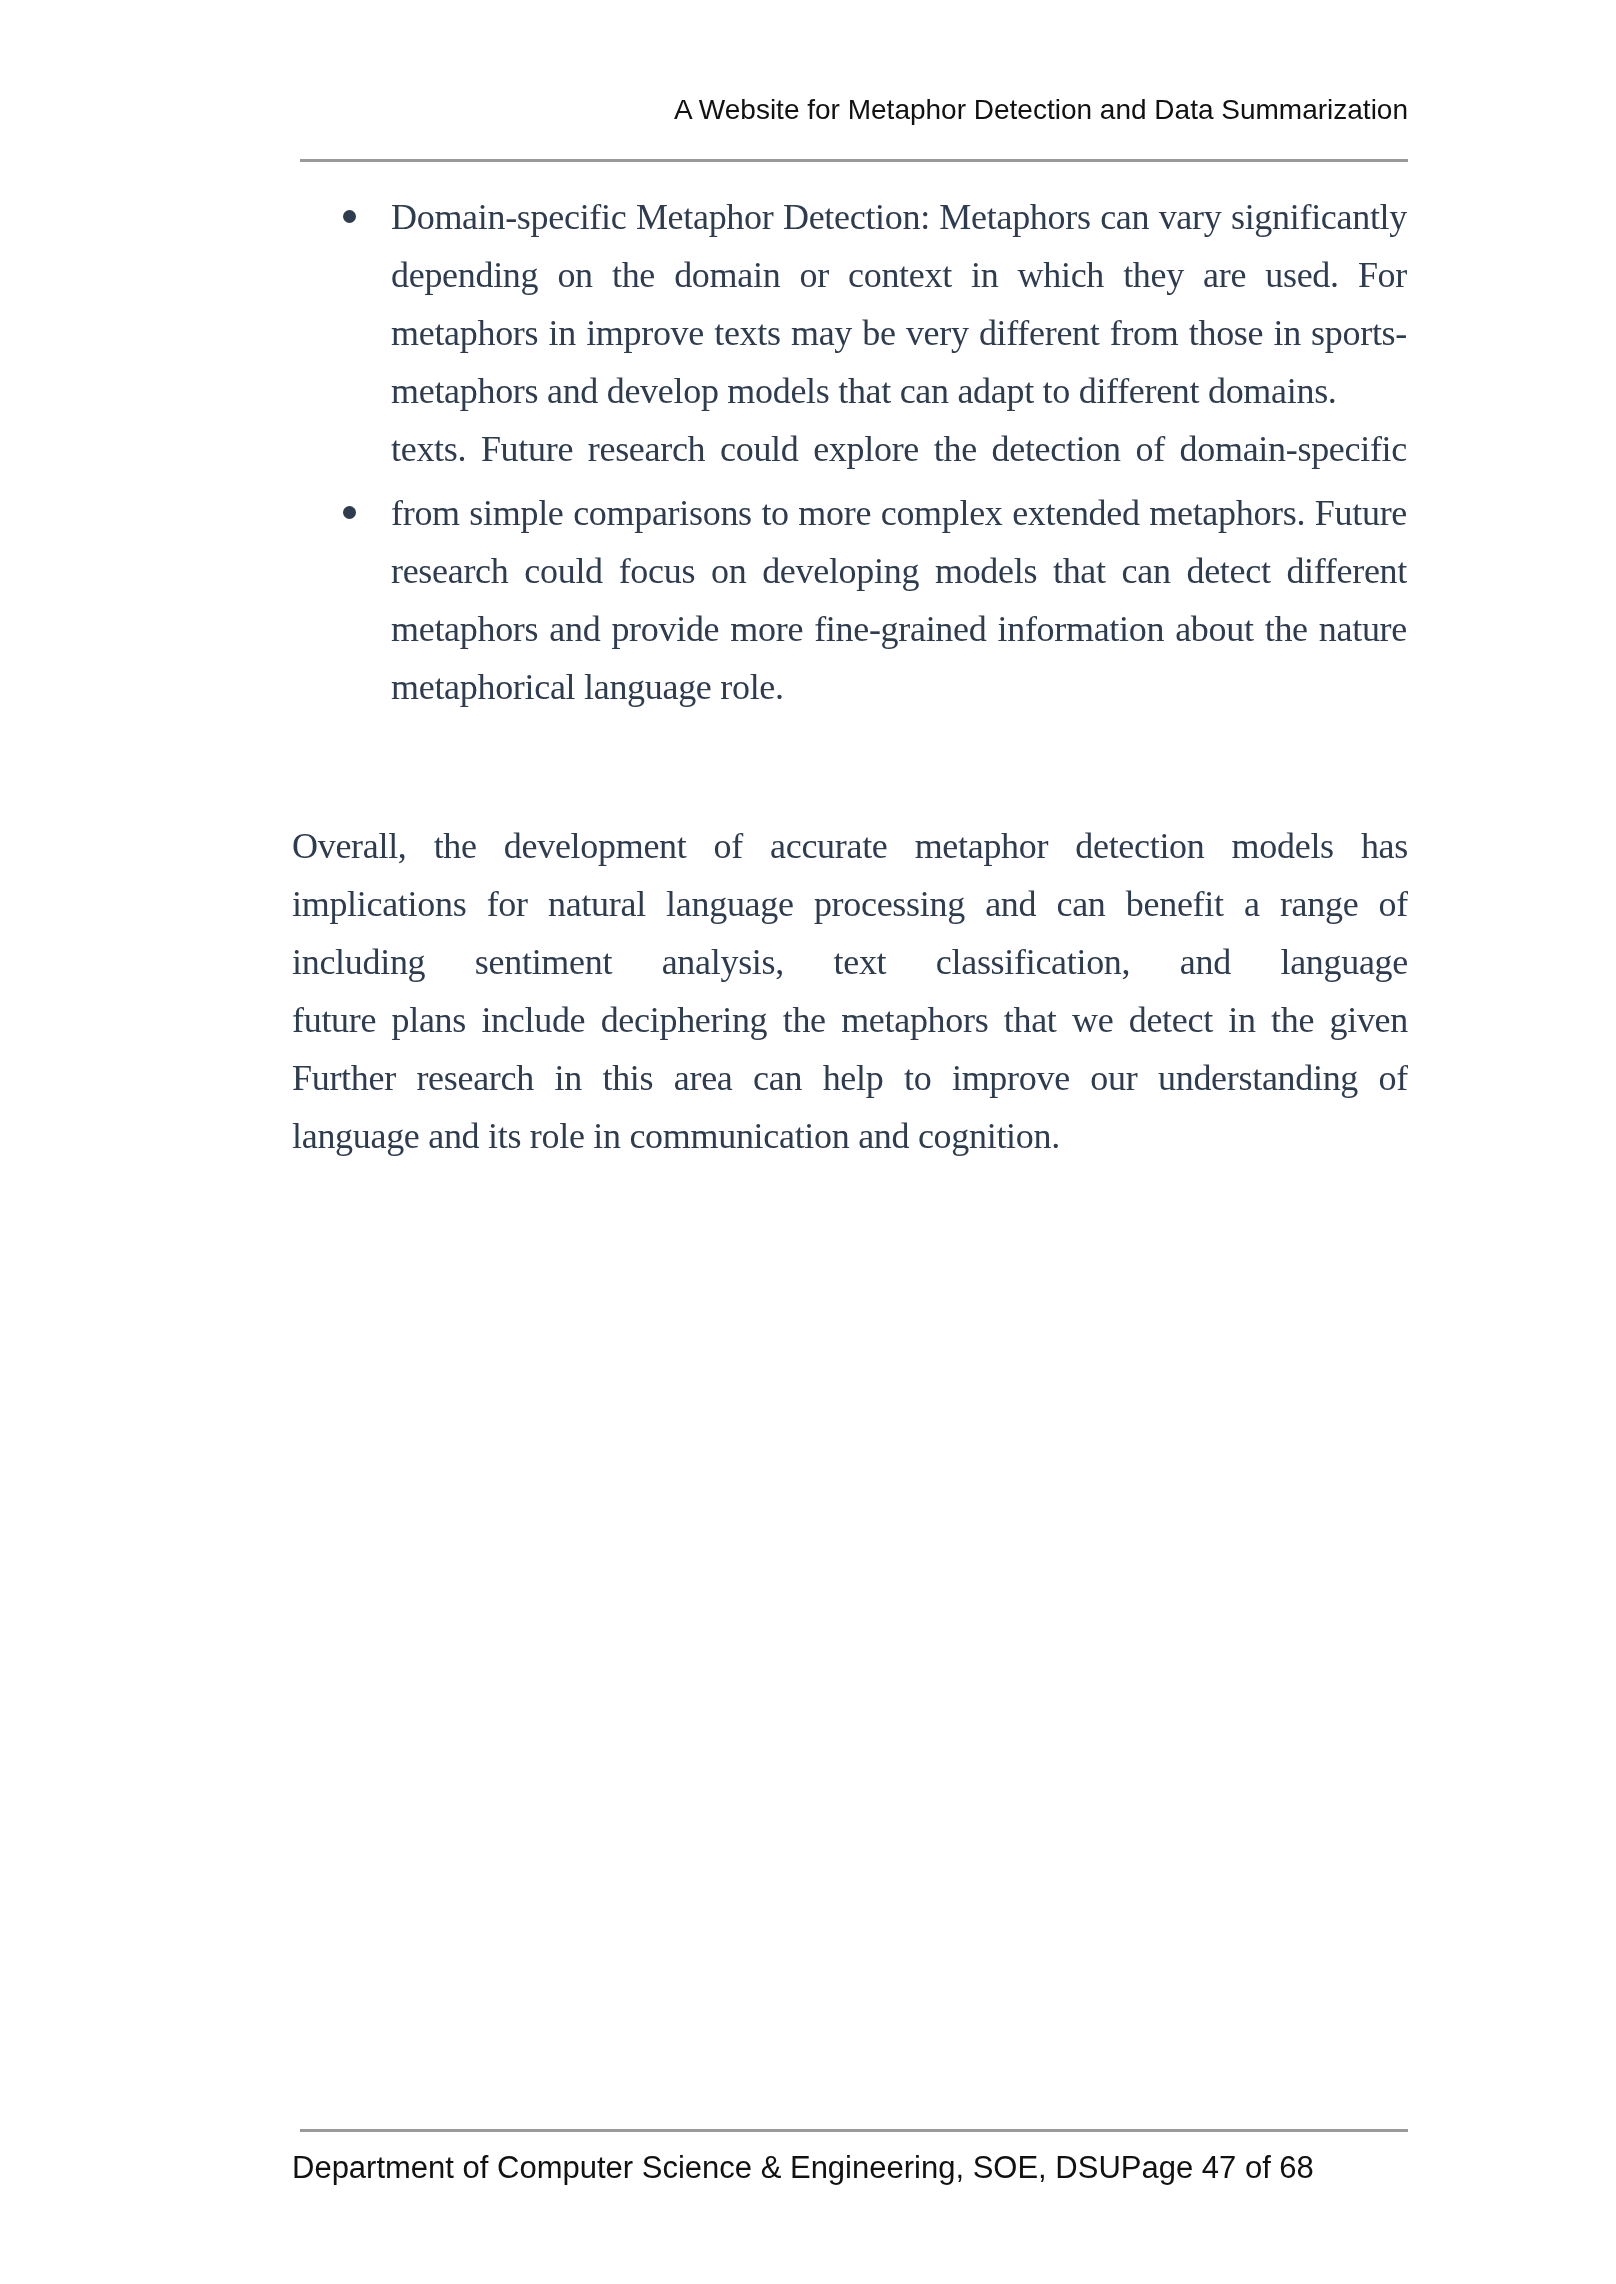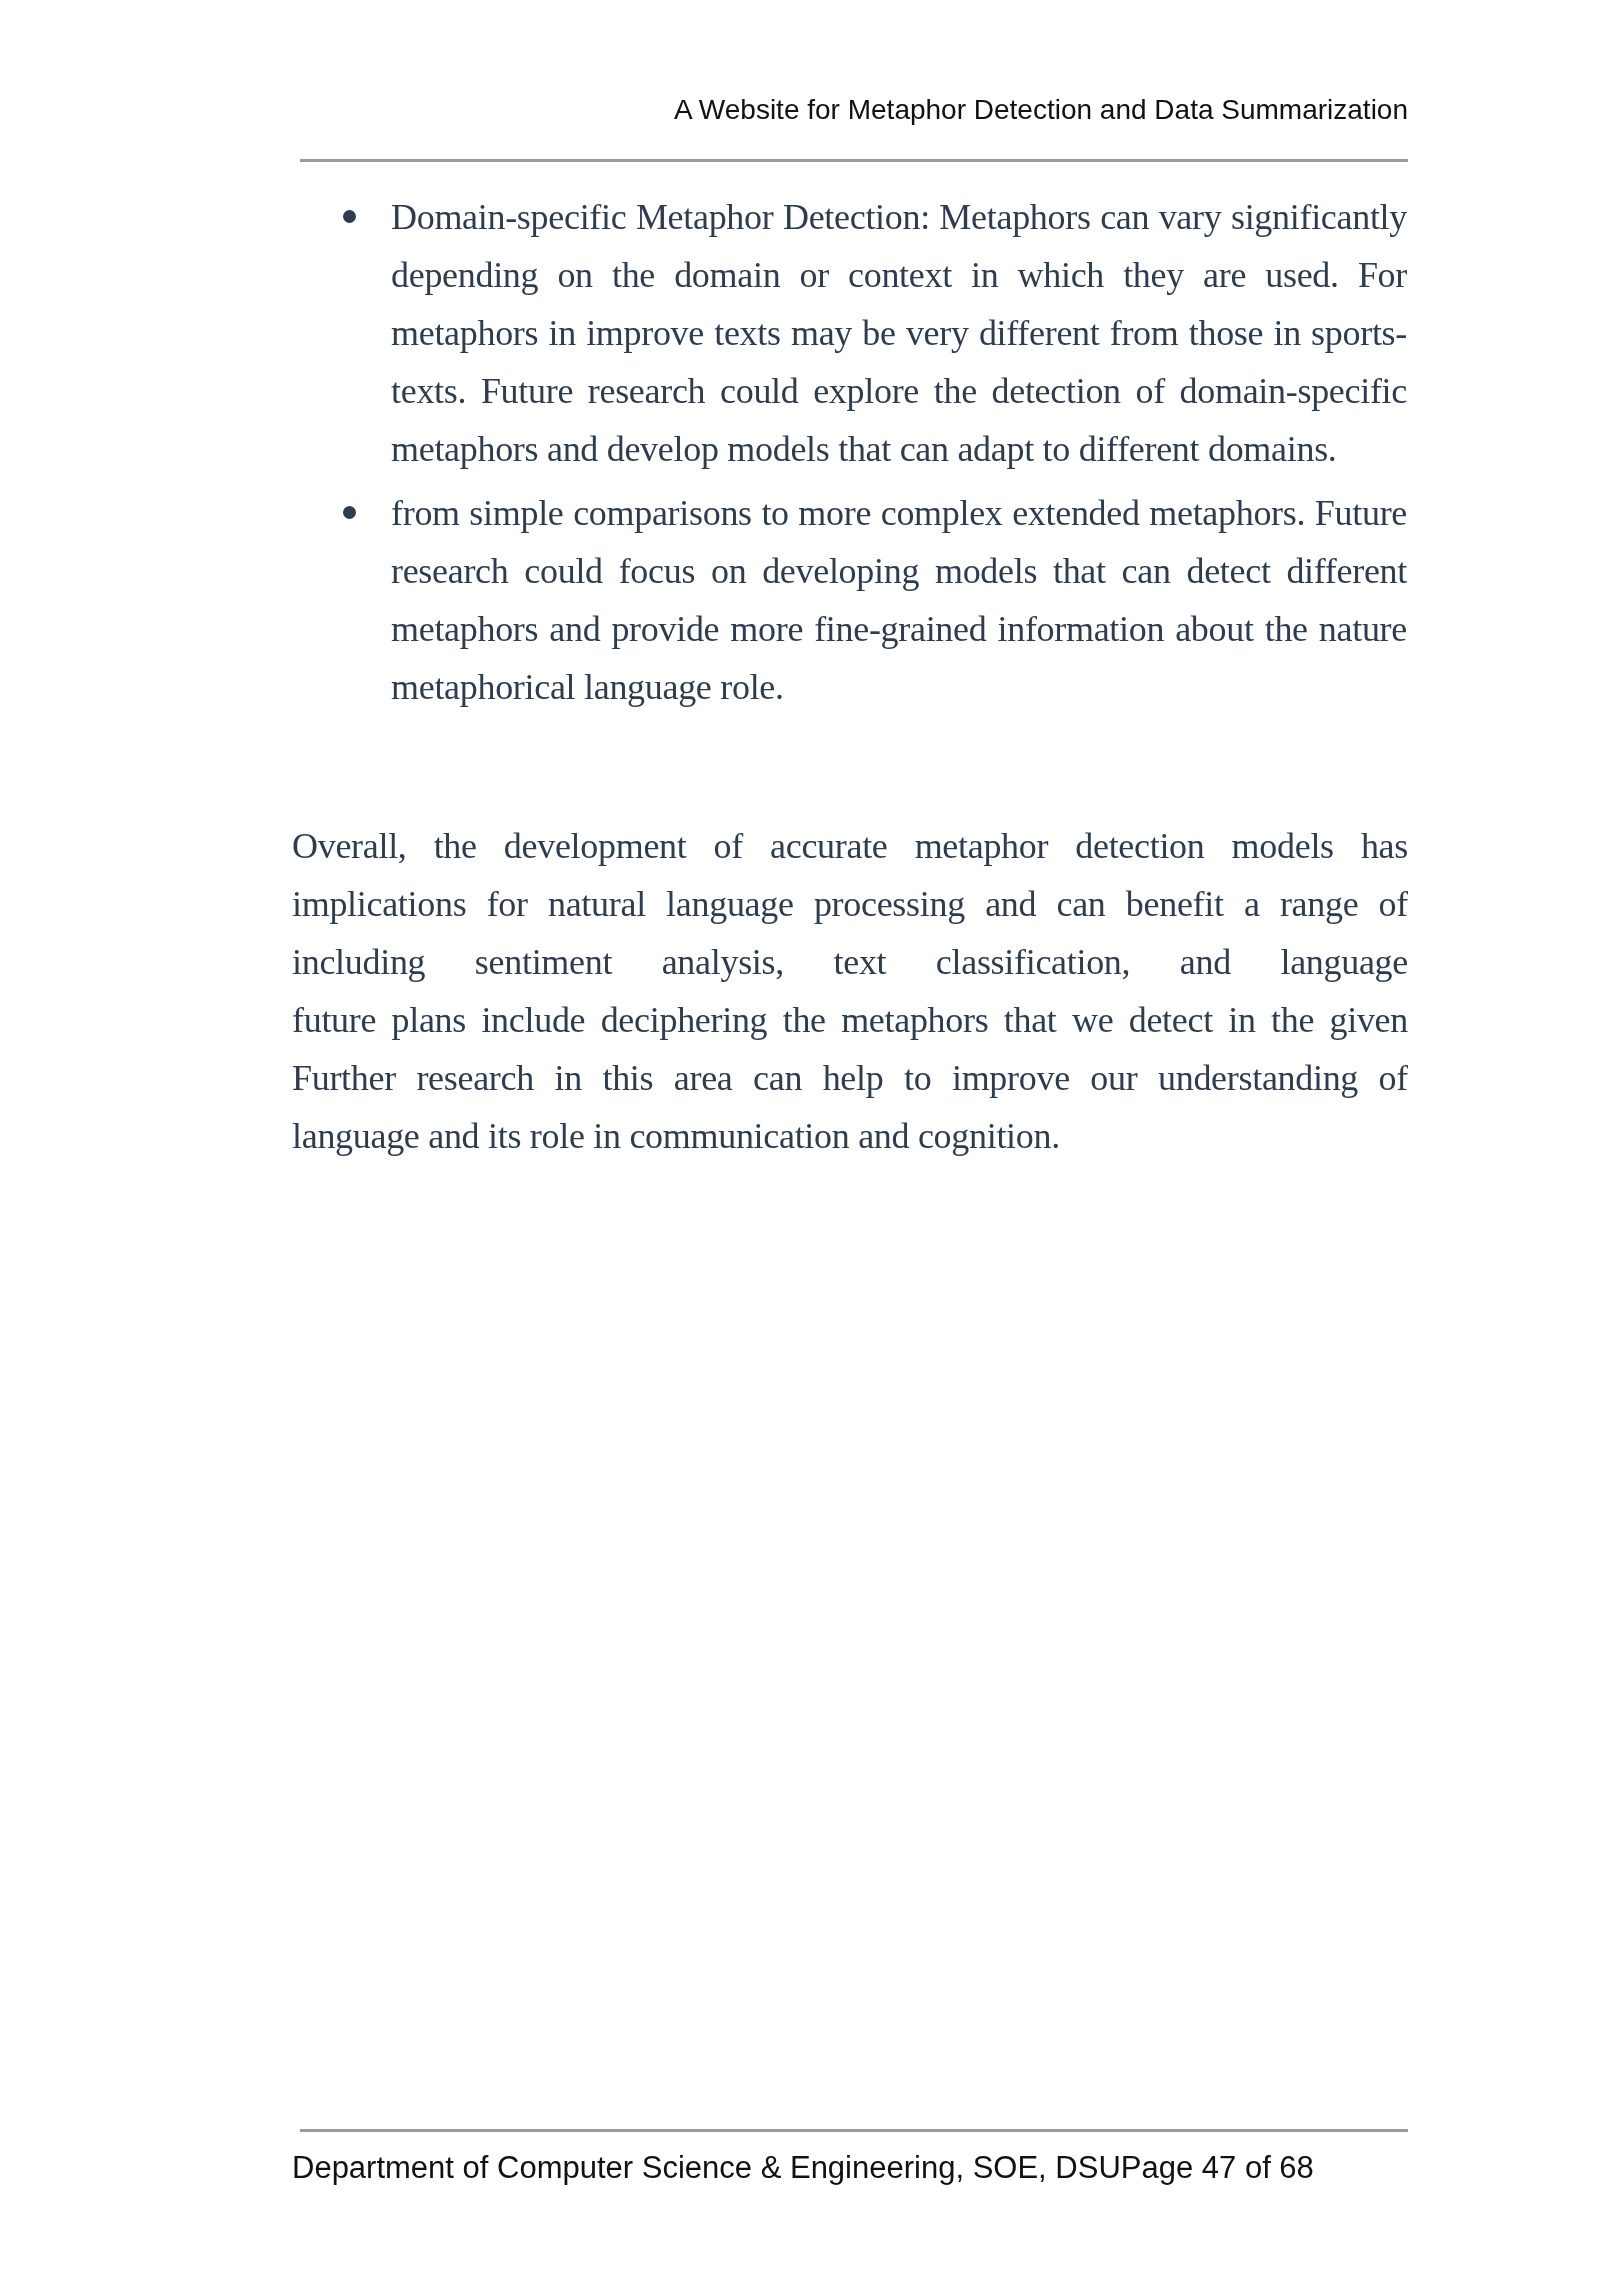--- a/index.html
+++ b/index.html
@@ -102,22 +102,22 @@
 
   <div class="rule header-rule"></div>
 
   <div class="bullets">
     <div class="bullet-item">
       <span class="dot"></span>
       <div class="lines">
           <div class="line j">Domain-specific Metaphor Detection: Metaphors can vary significantly</div>
           <div class="line j">depending on the domain or context in which they are used. For example,</div>
           <div class="line j">metaphors in improve texts may be very different from those in sports-related</div>
+          <div class="line">metaphors and develop models that can adapt to different domains.</div>
           <div class="line j">texts. Future research could explore the detection of domain-specific</div>
-          <div class="line">metaphors and develop models that can adapt to different domains.</div>
         </div>
     </div>
     <div class="bullet-item">
       <span class="dot"></span>
       <div class="lines">
           <div class="line j">from simple comparisons to more complex extended metaphors. Future</div>
           <div class="line j">research could focus on developing models that can detect different types of</div>
           <div class="line j">metaphors and provide more fine-grained information about the nature of the</div>
           <div class="line">metaphorical language role.</div>
         </div>

